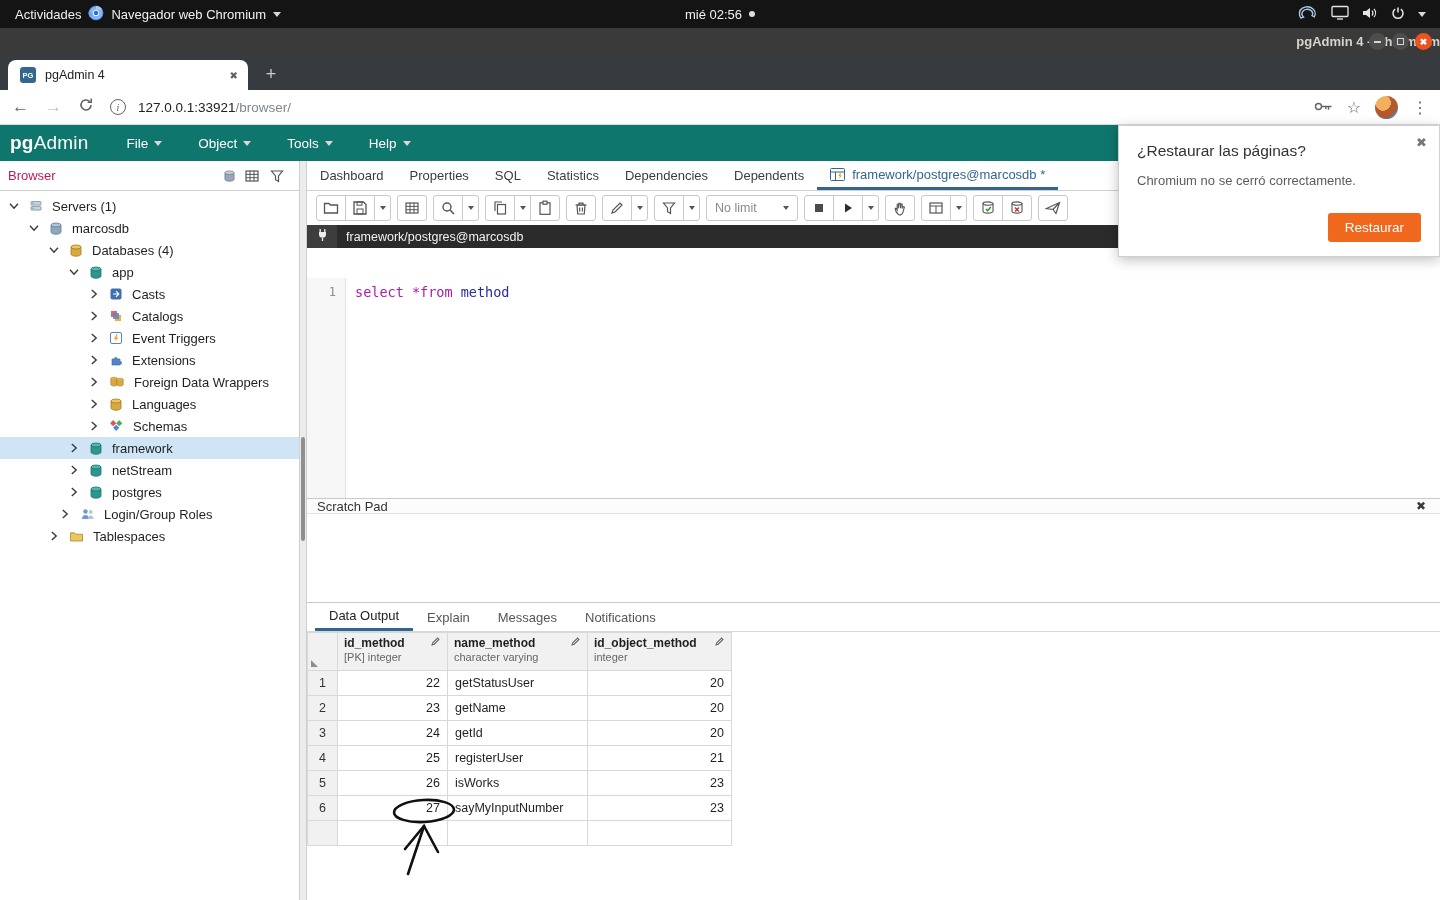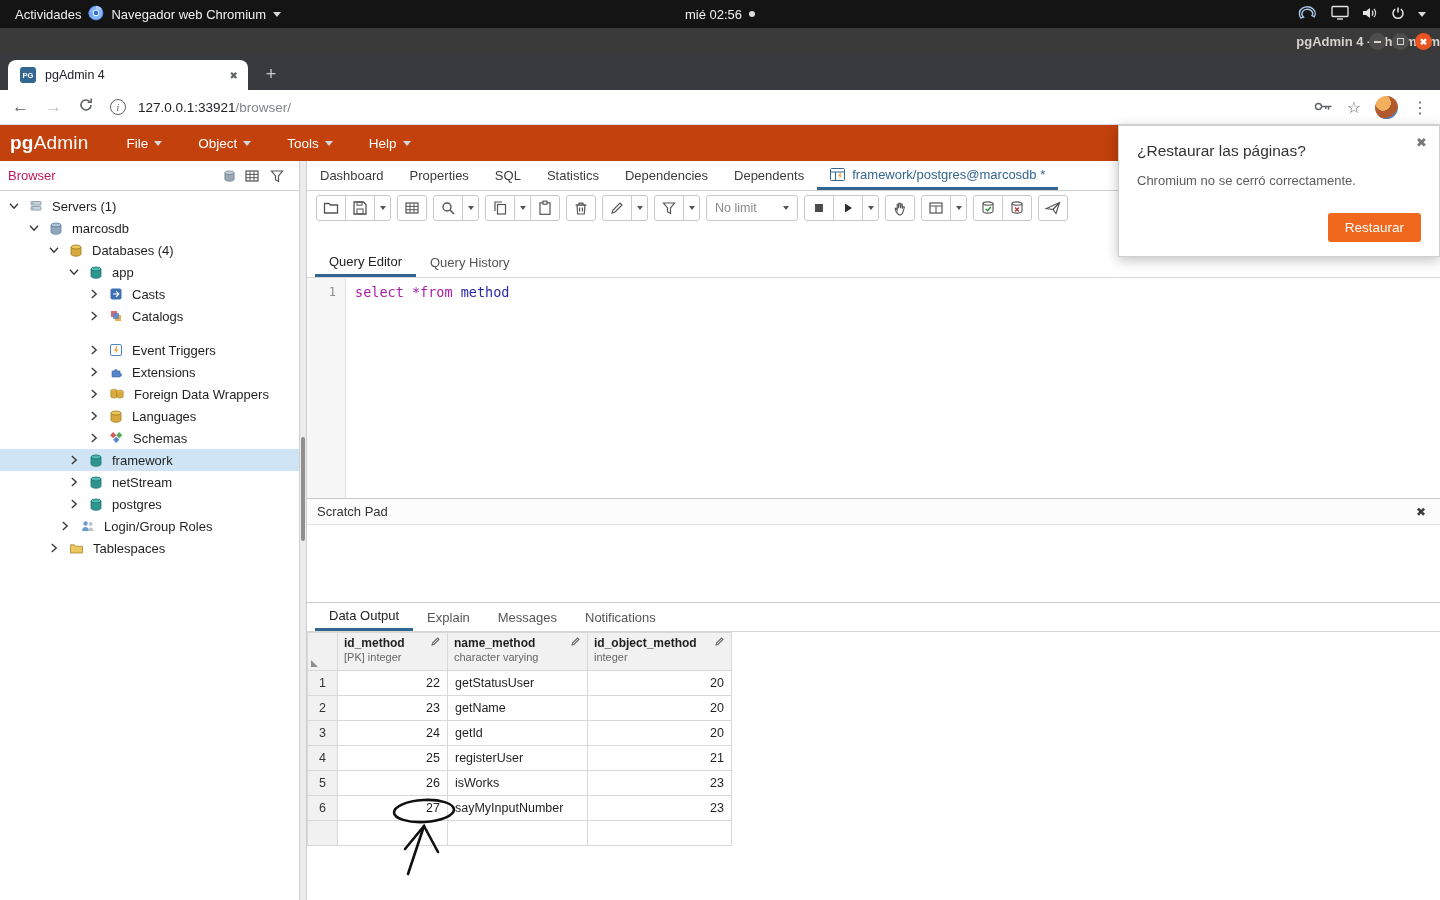--- a/index.html
+++ b/index.html
@@ -49,21 +49,21 @@
   font-size:10px;display:flex;align-items:center;justify-content:center;font-family:"Liberation Serif",serif;font-style:italic}
 .url{font-size:13.5px;color:#202124;flex:1;display:flex;align-items:center;gap:0;margin-left:-4px}
 .url .path{color:#80868b}
 .addr-right{display:flex;align-items:center;gap:14px}
 .star{font-size:16px;color:#5f6368}
 .avatar{width:23px;height:23px;border-radius:50%;
   background:radial-gradient(circle at 35% 30%,#f2b05e 0 35%,#b3592e 36% 70%,#5a7fae 71% 100%)}
 .kebab{font-size:16px;color:#5f6368;letter-spacing:0}
 
 
-.pg-header{position:absolute;left:0;top:125px;width:1440px;height:36px;background:#c2410c;
+.pg-header{position:absolute;left:0;top:125px;width:1440px;height:36px;background:#0f766e;
   display:flex;align-items:center;color:#fff}
 .pg-logo{font-size:19px;padding:0 24px 0 10px;letter-spacing:.2px}
 .pg-logo b{font-weight:bold}
 .menubar{display:flex;gap:8px}
 .menu-item{display:flex;align-items:center;gap:6px;padding:0 14px;font-size:13.5px;height:36px}
 
 
 .sidebar{position:absolute;left:0;top:161px;width:299px;bottom:0;background:#fff}
 .vsplit{position:absolute;left:299px;top:161px;width:8px;bottom:0;background:#ececec;
   border-left:1px solid #cfcfcf;border-right:1px solid #cfcfcf}
@@ -113,21 +113,21 @@
 .etab.active{color:#222;border-bottom:3px solid #326690}
 .editor{position:absolute;left:307px;top:278px;right:0;height:220px;background:#fff;display:flex}
 .gutter{width:39px;background:#f7f7f7;border-right:1px solid #e2e2e2;text-align:right;
   padding:7px 9px 0 0;font-family:"DejaVu Sans Mono",monospace;font-size:12px;color:#8c8c8c}
 .code{padding:6px 0 0 9px;font-family:"DejaVu Sans Mono",monospace;font-size:13.5px}
 .tk-keyword{color:#a81ca8}
 .tk-operator{color:#a81ca8}
 .tk-identifier{color:#2929a8}
 
 
-.scratch-header{position:absolute;left:307px;top:498px;right:0;height:27px;background:#fcfcfc;
+.scratch-header{position:absolute;left:307px;top:498px;right:0;height:16px;background:#fcfcfc;
   border-top:1px solid #c9c9c9;border-bottom:1px solid #e2e2e2;display:flex;align-items:center;
   justify-content:space-between;padding:0 14px 0 10px;font-size:13px;color:#333}
 .scratch-body{position:absolute;left:307px;top:527px;right:0;height:75px;background:#fff}
 .x-btn{color:#3c3c3c;font-size:12px}
 
 
 .output-tabs{position:absolute;left:307px;top:602px;right:0;height:30px;background:#fff;
   border-top:1px solid #c9c9c9;border-bottom:1px solid #d8d8d8;display:flex;padding-left:8px}
 .results{position:absolute;left:307px;top:632px}
 table.grid{border-collapse:collapse;font-size:12.5px;color:#1f1f1f;table-layout:fixed}
@@ -371,21 +371,21 @@
           </span>
           <span class="ticon">
             <svg width="12" height="12" viewBox="0 0 12 12">
               <rect x="1" y="1" width="6" height="6" fill="#e06666"></rect>
               <rect x="5" y="5" width="6" height="6" fill="#f0b040"></rect>
               <rect x="3" y="3" width="6" height="6" fill="#5585d0" opacity=".85"></rect>
             </svg>
           </span>
           <span class="tlabel">Catalogs</span>
         </div>
-        <div class="tree-row" style="padding-left: 88px; margin-top: 12px;">
+        <div class="tree-row" style="padding-left: 88px;">
           <span class="chev">
             <svg width="8" height="10" viewBox="0 0 8 10">
               <path d="M1.8 1 L6.2 5 L1.8 9" fill="none" stroke="#3a3a3a" stroke-width="1.4"></path>
             </svg>
           </span>
           <span class="ticon">
             <svg width="12" height="12" viewBox="0 0 12 12">
               <rect x=".5" y=".5" width="11" height="11" rx="1.5" fill="#fff" stroke="#4f86c6"></rect>
               <path d="M6.5 2 L4 7 h2 L5 10 L8.5 5.5 h-2 L7.5 2 Z" fill="#f2a33c"></path>
             </svg>
@@ -727,29 +727,31 @@
         <div class="tb-btn">
           <span class="ticon">
             <svg width="16" height="16" viewBox="0 0 16 16">
               <path d="M1.5 8.5 L14.5 2.5 L11 13.5 L8 9.5 Z M8 9.5 L14.5 2.5" fill="none" stroke="#555" stroke-width="1.2"></path>
             </svg>
           </span>
         </div>
       </div>
     </div>
 
-
-  <div class="editor-tabs">
-      <div class="etab active">
-        <span>Query Editor</span>
-      </div>
-      <div class="etab">
-        <span>Query History</span>
-      </div>
-    </div>
+  <div class="connbar">
+    <span class="conn-icon">
+        <span><svg width="13" height="14" viewBox="0 0 13 14">
+            <path d="M4.2 1 v3 M8.8 1 v3" stroke="#eee" stroke-width="1.3"></path>
+            <path d="M3 4 h7 v2.2 a3.5 3.5 0 0 1 -7 0 Z" fill="#eee"></path>
+            <path d="M6.5 10 v3" stroke="#eee" stroke-width="1.3"></path>
+          </svg></span>
+      </span>
+    <span>framework/postgres@marcosdb</span>
+  </div>
+
 
   <div class="editor">
     <div class="gutter">
       <span>1</span>
     </div>
     <div class="code"><span class="tk-keyword">select</span><span class="tk-operator"> *</span><span class="tk-keyword">from</span><span class="tk-identifier"> method</span></div>
   </div>
 
   <div class="scratch-header">
     <span>Scratch Pad</span>

